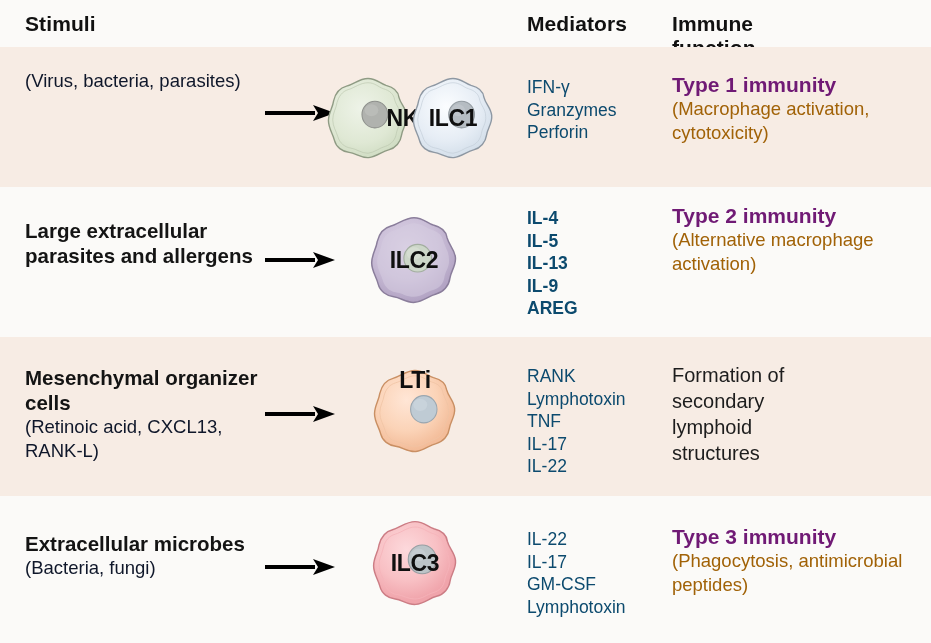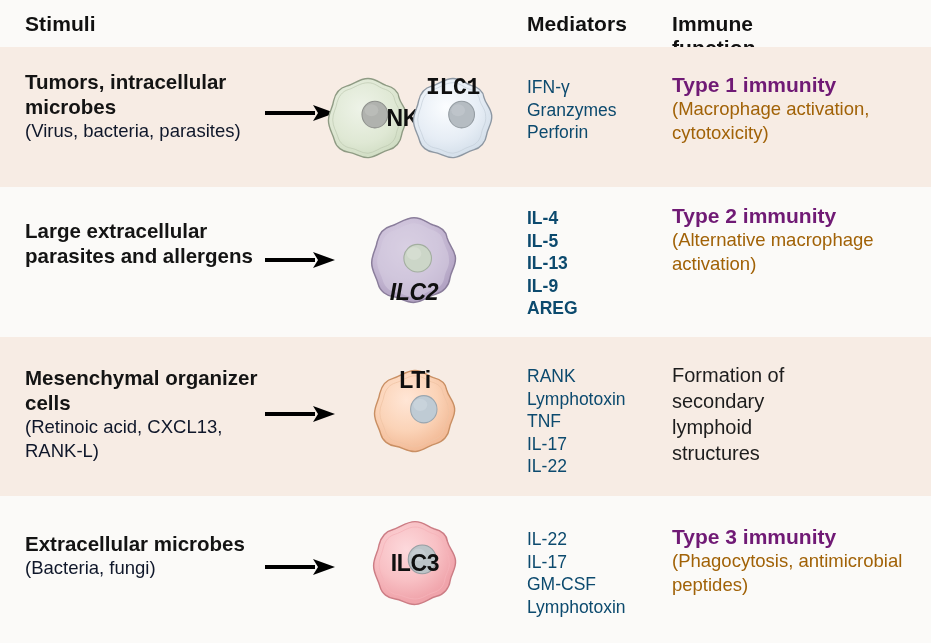--- a/index.html
+++ b/index.html
@@ -61,21 +61,20 @@
 <div id="figure">
 
   <div class="header">
     <div class="h h-stimuli">Stimuli</div>
     <div class="h h-mediators">Mediators</div>
     <div class="h h-function">Immune function</div>
   </div>
 
   <div class="row row-1 beige">
     <div class="cell c-stimuli" style="top:22px;">
-      <div class="stim-main">Tumors, intracellular microbes</div>
       <div class="stim-sub">(Virus, bacteria, parasites)</div>
     </div>
     <div class="cell c-arrow" style="top:55px;">
       <svg class="arrow-svg" width="72" height="22" viewBox="0 0 72 22">
         <line x1="2" y1="11" x2="52" y2="11" stroke="#000" stroke-width="4.2"></line>
         <polygon points="50,3 72,11 50,19 55,11" fill="#000"></polygon>
       </svg>
     </div>
     <div class="cell c-cells" style="top:0;height:140px;">
       <div class="cellwrap" style="left:0px;top:28px;">
@@ -103,21 +102,21 @@
               <stop offset="0%" stop-color="#fbfdff"></stop>
                 <stop offset="66%" stop-color="#e6edf5"></stop>
                 <stop offset="100%" stop-color="#d4dfea"></stop>
             </radialGradient>
           </defs>
           <path d="M50 4 C60 4 64 10 71 12 C79 14 85 18 86 26 C88 34 94 38 95 47 C96 56 90 62 89 70 C88 78 82 85 74 87 C66 89 60 95 51 96 C42 97 36 91 28 90 C20 89 13 84 11 76 C9 68 4 62 4 53 C4 44 9 38 10 30 C12 22 17 15 25 13 C33 11 40 4 50 4 Z" fill="url(#g-ilc1)" stroke="#8e98a3" stroke-width="1.6" stroke-linejoin="round"></path>
           <path d="M50 9 C58 9 62 14 68 16 C75 18 80 22 81 29 C83 36 88 40 88 48 C89 56 84 61 83 68 C82 75 77 81 70 83 C63 85 58 90 50 91 C42 91 37 86 30 85 C23 84 17 79 15 72 C13 65 9 60 9 52 C9 44 13 39 14 32 C16 25 20 19 27 17 C34 15 41 9 50 9 Z" fill="none" stroke="#c2ccd8" stroke-width="0.9" opacity="0.85"></path>
           <ellipse cx="60" cy="46" rx="15" ry="15.5" fill="#b5bcc2" stroke="#939ba1" stroke-width="1.2"></ellipse>
           <ellipse cx="56" cy="41" rx="8" ry="7" fill="#c2c8cd" opacity="0.7"></ellipse>
         </svg>
-        <div style="position:absolute;left:0;top:0;width:86px;height:86px;display:flex;align-items:flex-start;justify-content:center;font-family:Liberation Mono, monospace;">
+        <div style="position:absolute;left:0;top:0;width:86px;height:86px;display:flex;align-items:center;justify-content:center;">
           <span style="font-weight:bold;font-size:23px;color:#0f0f0f;letter-spacing:-0.3px;">ILC1</span>
         </div>
       </div>
     </div>
     <div class="cell c-med" style="top:29px;">
       <div class="med-item">IFN-γ</div>
       <div class="med-item">Granzymes</div>
       <div class="med-item">Perforin</div>
     </div>
     <div class="cell c-fn" style="top:25px;">
@@ -145,21 +144,21 @@
               <stop offset="0%" stop-color="#ddd4e6"></stop>
                 <stop offset="60%" stop-color="#cbbfd8"></stop>
                 <stop offset="100%" stop-color="#b3a4c4"></stop>
             </radialGradient>
           </defs>
           <path d="M50 4 C60 4 64 10 71 12 C79 14 85 18 86 26 C88 34 94 38 95 47 C96 56 90 62 89 70 C88 78 82 85 74 87 C66 89 60 95 51 96 C42 97 36 91 28 90 C20 89 13 84 11 76 C9 68 4 62 4 53 C4 44 9 38 10 30 C12 22 17 15 25 13 C33 11 40 4 50 4 Z" fill="url(#g-ilc2)" stroke="#8a7d9b" stroke-width="1.6" stroke-linejoin="round"></path>
           <path d="M50 10 C58 10 63 15 69 17 C76 19 81 23 82 30 C84 37 88 41 88 49 C89 57 84 62 83 69 C82 76 77 81 70 83 C63 85 58 90 50 90 C42 90 37 86 30 85 C23 84 18 79 16 72 C14 65 10 60 10 52 C10 44 14 39 15 32 C17 25 21 20 28 18 C35 16 42 10 50 10 Z" fill="#d6cce0" opacity="0.55"></path>
           <ellipse cx="54" cy="48" rx="15" ry="15" fill="#ccd6c8" stroke="#a3aea0" stroke-width="1.2"></ellipse>
           <ellipse cx="50" cy="43" rx="8" ry="7" fill="#d8e0d4" opacity="0.7"></ellipse>
         </svg>
-        <div style="position:absolute;left:0;top:0;width:92px;height:92px;display:flex;align-items:flex-end;justify-content:center;font-style:italic;">
+        <div style="position:absolute;left:0;top:0;width:92px;height:92px;display:flex;align-items:center;justify-content:center;">
           <span style="font-weight:bold;font-size:23px;color:#0f0f0f;letter-spacing:-0.3px;">ILC2</span>
         </div>
       </div>
     </div>
     <div class="cell c-med" style="top:20px;font-weight:bold;">
       <div class="med-item">IL-4</div>
       <div class="med-item">IL-5</div>
       <div class="med-item">IL-13</div>
       <div class="med-item">IL-9</div>
       <div class="med-item">AREG</div>

